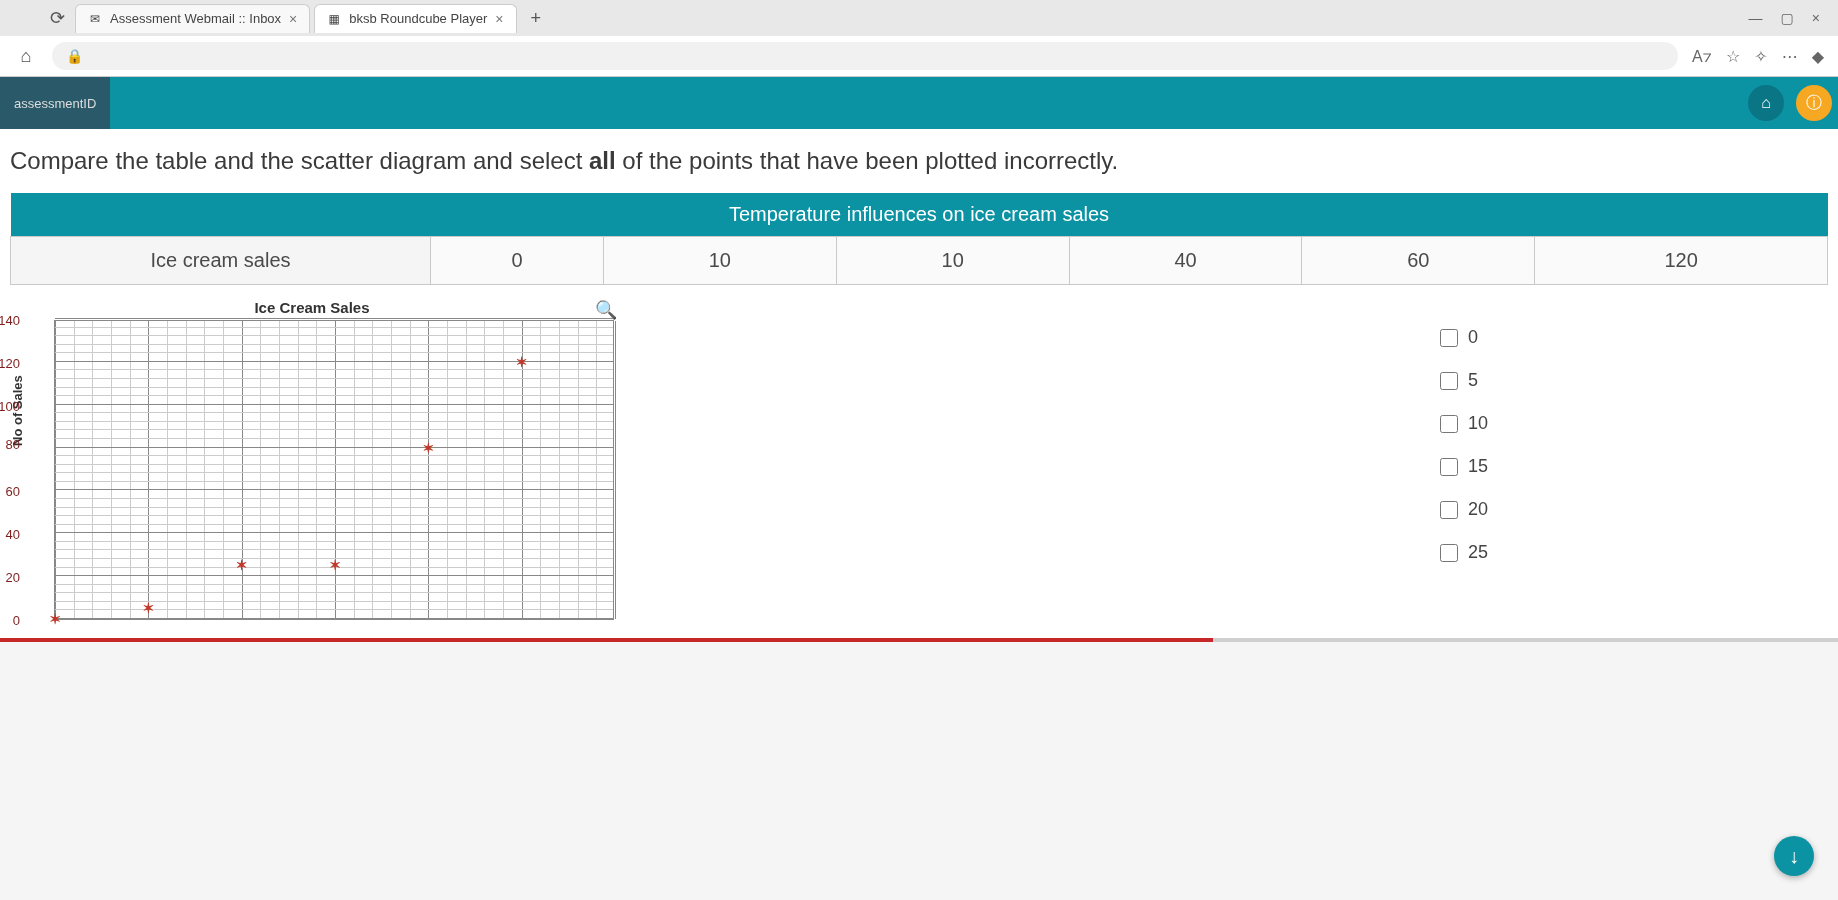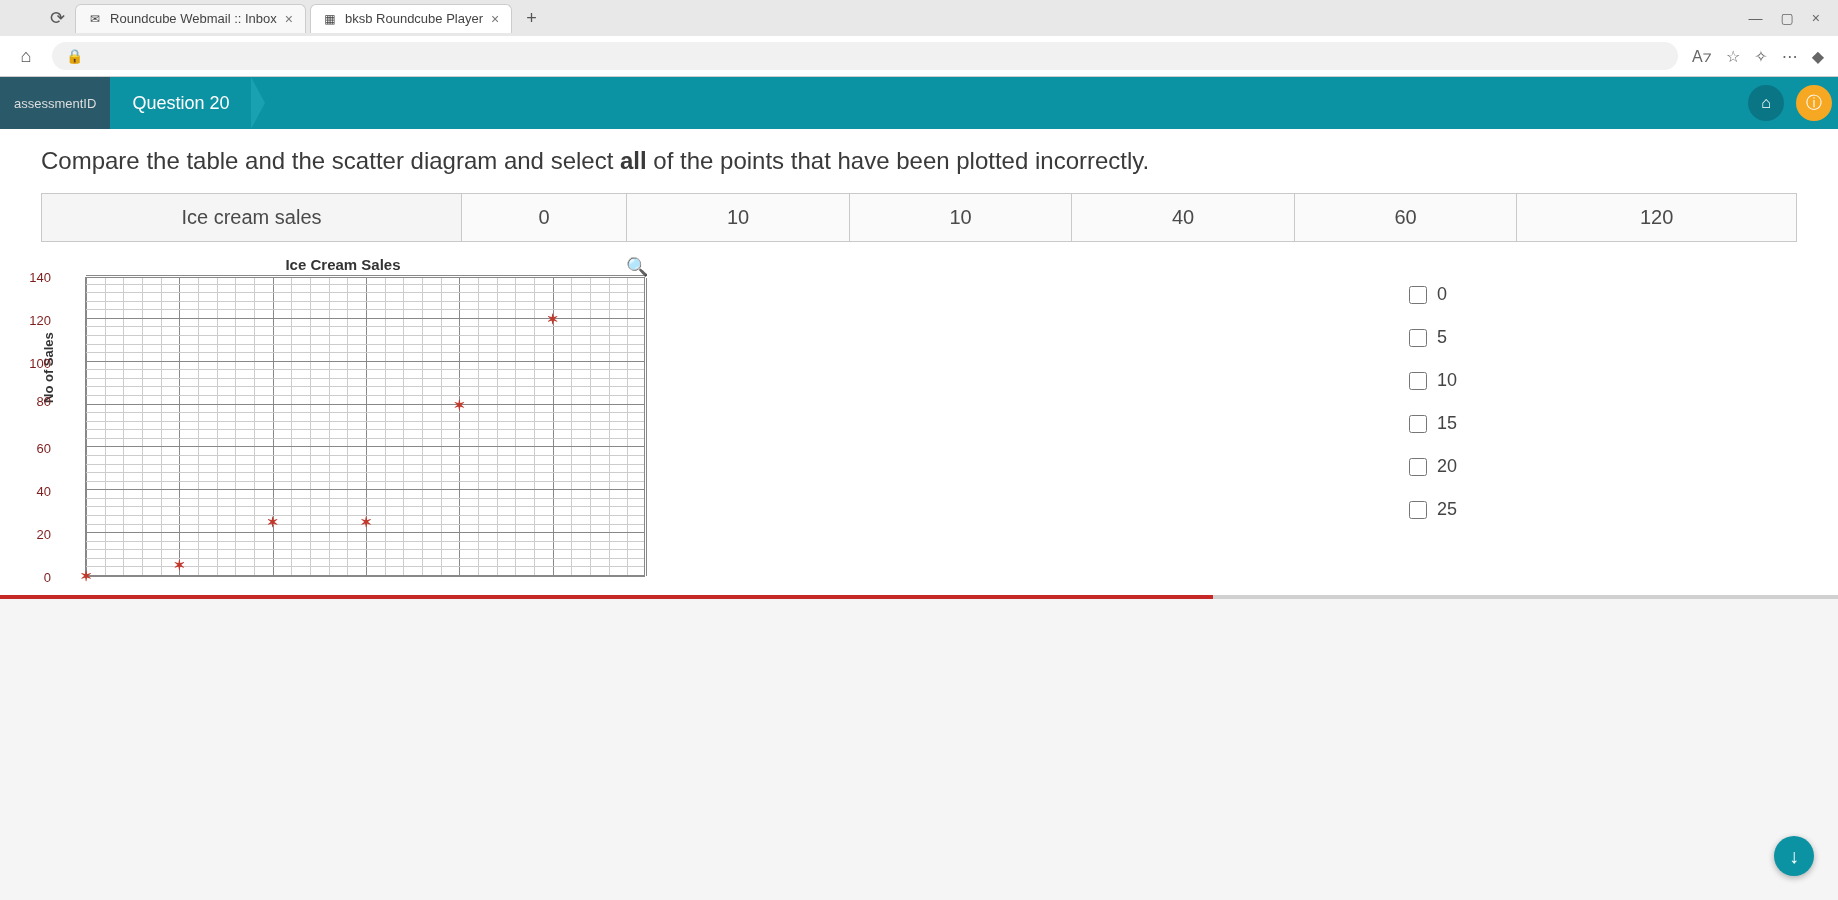--- a/index.html
+++ b/index.html
@@ -26,21 +26,21 @@
   .crumb { padding: 0 22px; height: 100%; display: flex; align-items: center; font-size: 18px; position: relative; }
   .crumb.light { background: #19a0b1; }
   .crumb::after { content:""; position:absolute; right:-14px; top:0; border-top:26px solid transparent; border-bottom:26px solid transparent; border-left:14px solid #19a0b1; }
   .crumb:last-of-type::after { display:none; }
   .app-header .spacer { flex:1; }
   .hdr-icon { width:36px; height:36px; border-radius:50%; margin:0 6px; display:flex; align-items:center; justify-content:center; font-size:16px; color:#fff; }
   .hdr-icon.dark { background:#0a7685; }
   .hdr-icon.info { background:#f7a823; color:#fff; }
 
   
-  .content { padding: 18px 41px; background: #fff; }
+  .content { padding: 18px 10px; background: #fff; }
   .prompt { font-size: 24px; font-weight: 300; color: #3a3a3a; margin-bottom: 18px; }
   .prompt b { font-weight: 700; }
 
   table.data { width: 100%; border-collapse: collapse; }
   table.data th.title { background: #0b92a3; color: #fff; font-weight: 500; font-size: 20px; padding: 10px; text-align: center; }
   table.data td { border: 1px solid #c9c9c9; padding: 12px 10px; text-align: center; font-size: 20px; color: #4a4a4a; background:#fafafa; }
   table.data td.rowlabel { width: 420px; background:#f5f5f5; }
 
   .lower { display: flex; gap: 40px; margin-top: 14px; align-items:flex-start; padding-right: 40px; }
   
@@ -72,21 +72,21 @@
 </head>
 <body>
 
 <div class="browser-top">
   <div class="tab-row">
     <div class="browser-controls">
       <span>⟳</span>
     </div>
     <div class="tab">
       <span class="favicon">✉</span>
-      <span>Roundcube Webmail :: Inbox</span>
+      <span>Assessment Webmail :: Inbox</span>
       <span class="close">×</span>
     </div>
     <div class="tab active">
       <span class="favicon">▦</span>
       <span>bksb Roundcube Player</span>
       <span class="close">×</span>
     </div>
     <span class="new-tab">+</span>
     <div style="flex:1"></div>
     <div class="win-controls">
@@ -105,35 +105,35 @@
       <span>☆</span>
       <span>✧</span>
       <span>⋯</span>
       <span>◆</span>
     </div>
   </div>
 </div>
 
 <div class="app-header">
   <div class="brand-chip">assessmentID</div>
-  <div class="crumb">
-      <span>Question 20</span>
-    </div>
   <div class="spacer"></div>
   <div class="hdr-icon dark">⌂</div>
   <div class="hdr-icon info">ⓘ</div>
 </div>
 
 <div class="content">
   <p class="prompt">
     <span>Compare the table and the scatter diagram and select </span><b>all</b><span> of the points that have been plotted incorrectly.</span>
   </p>
 
   <table class="data">
     <tbody>
+        <tr>
+          <th class="title" colspan="7">Temperature influences on ice cream sales</th>
+        </tr>
     <tr>
       <td class="rowlabel">Ice cream sales</td>
       <td>0</td>
       <td>10</td>
       <td>10</td>
       <td>40</td>
       <td>60</td>
       <td>120</td>
     </tr>
   </tbody>

